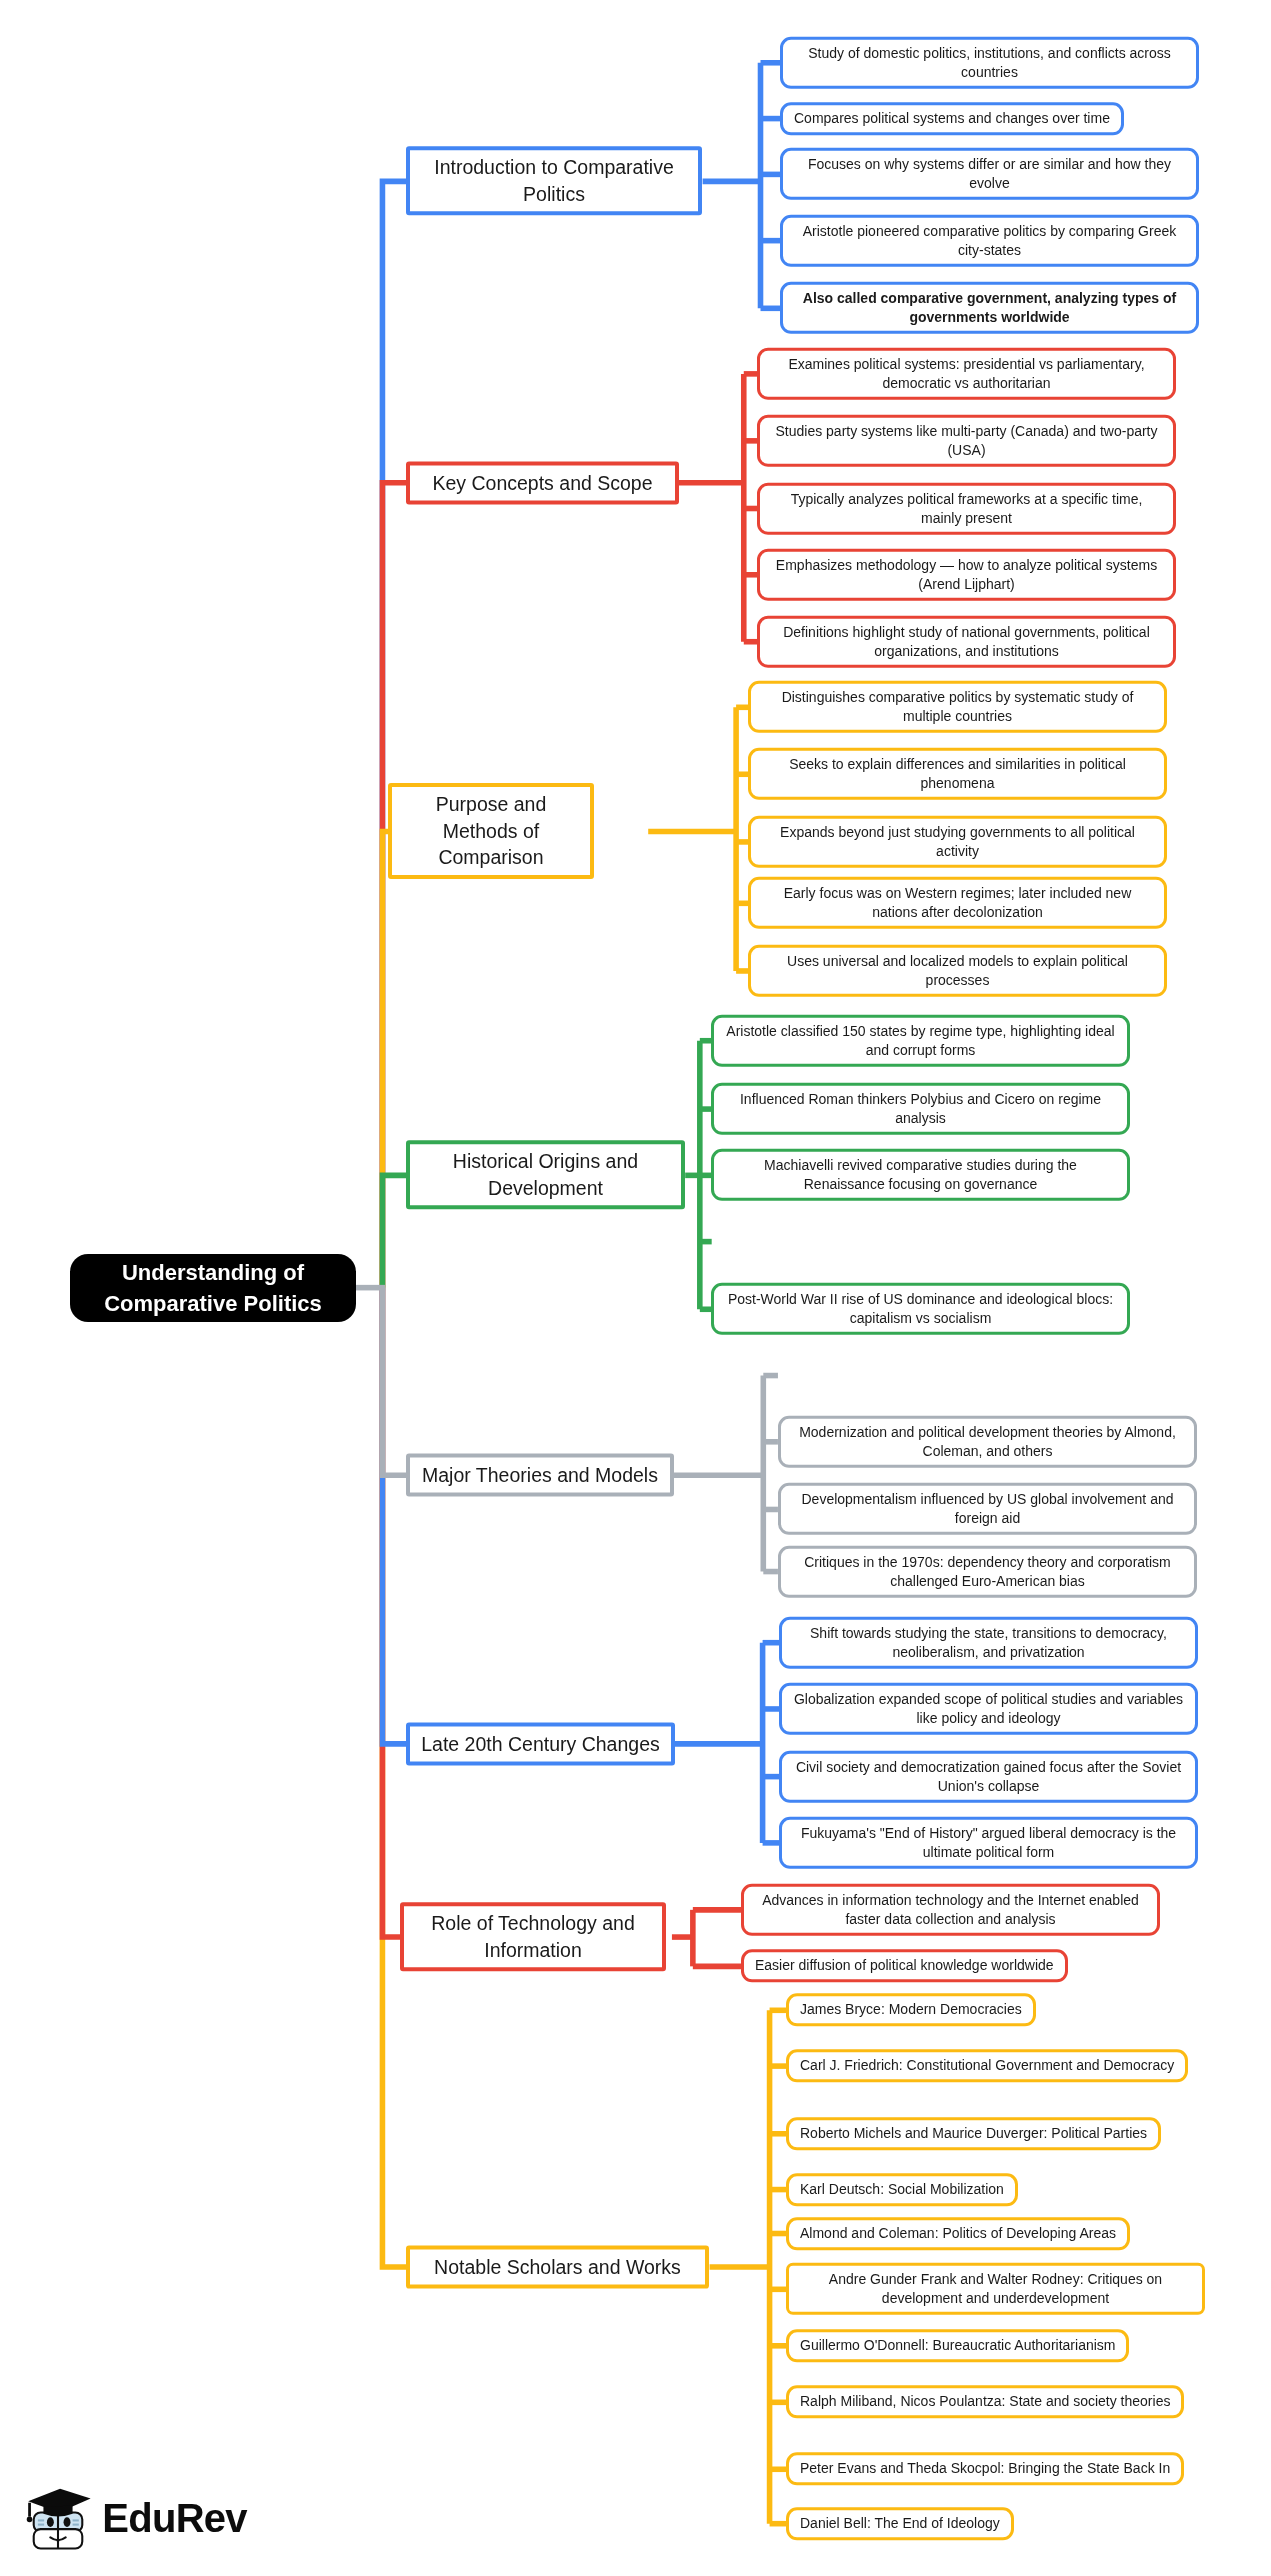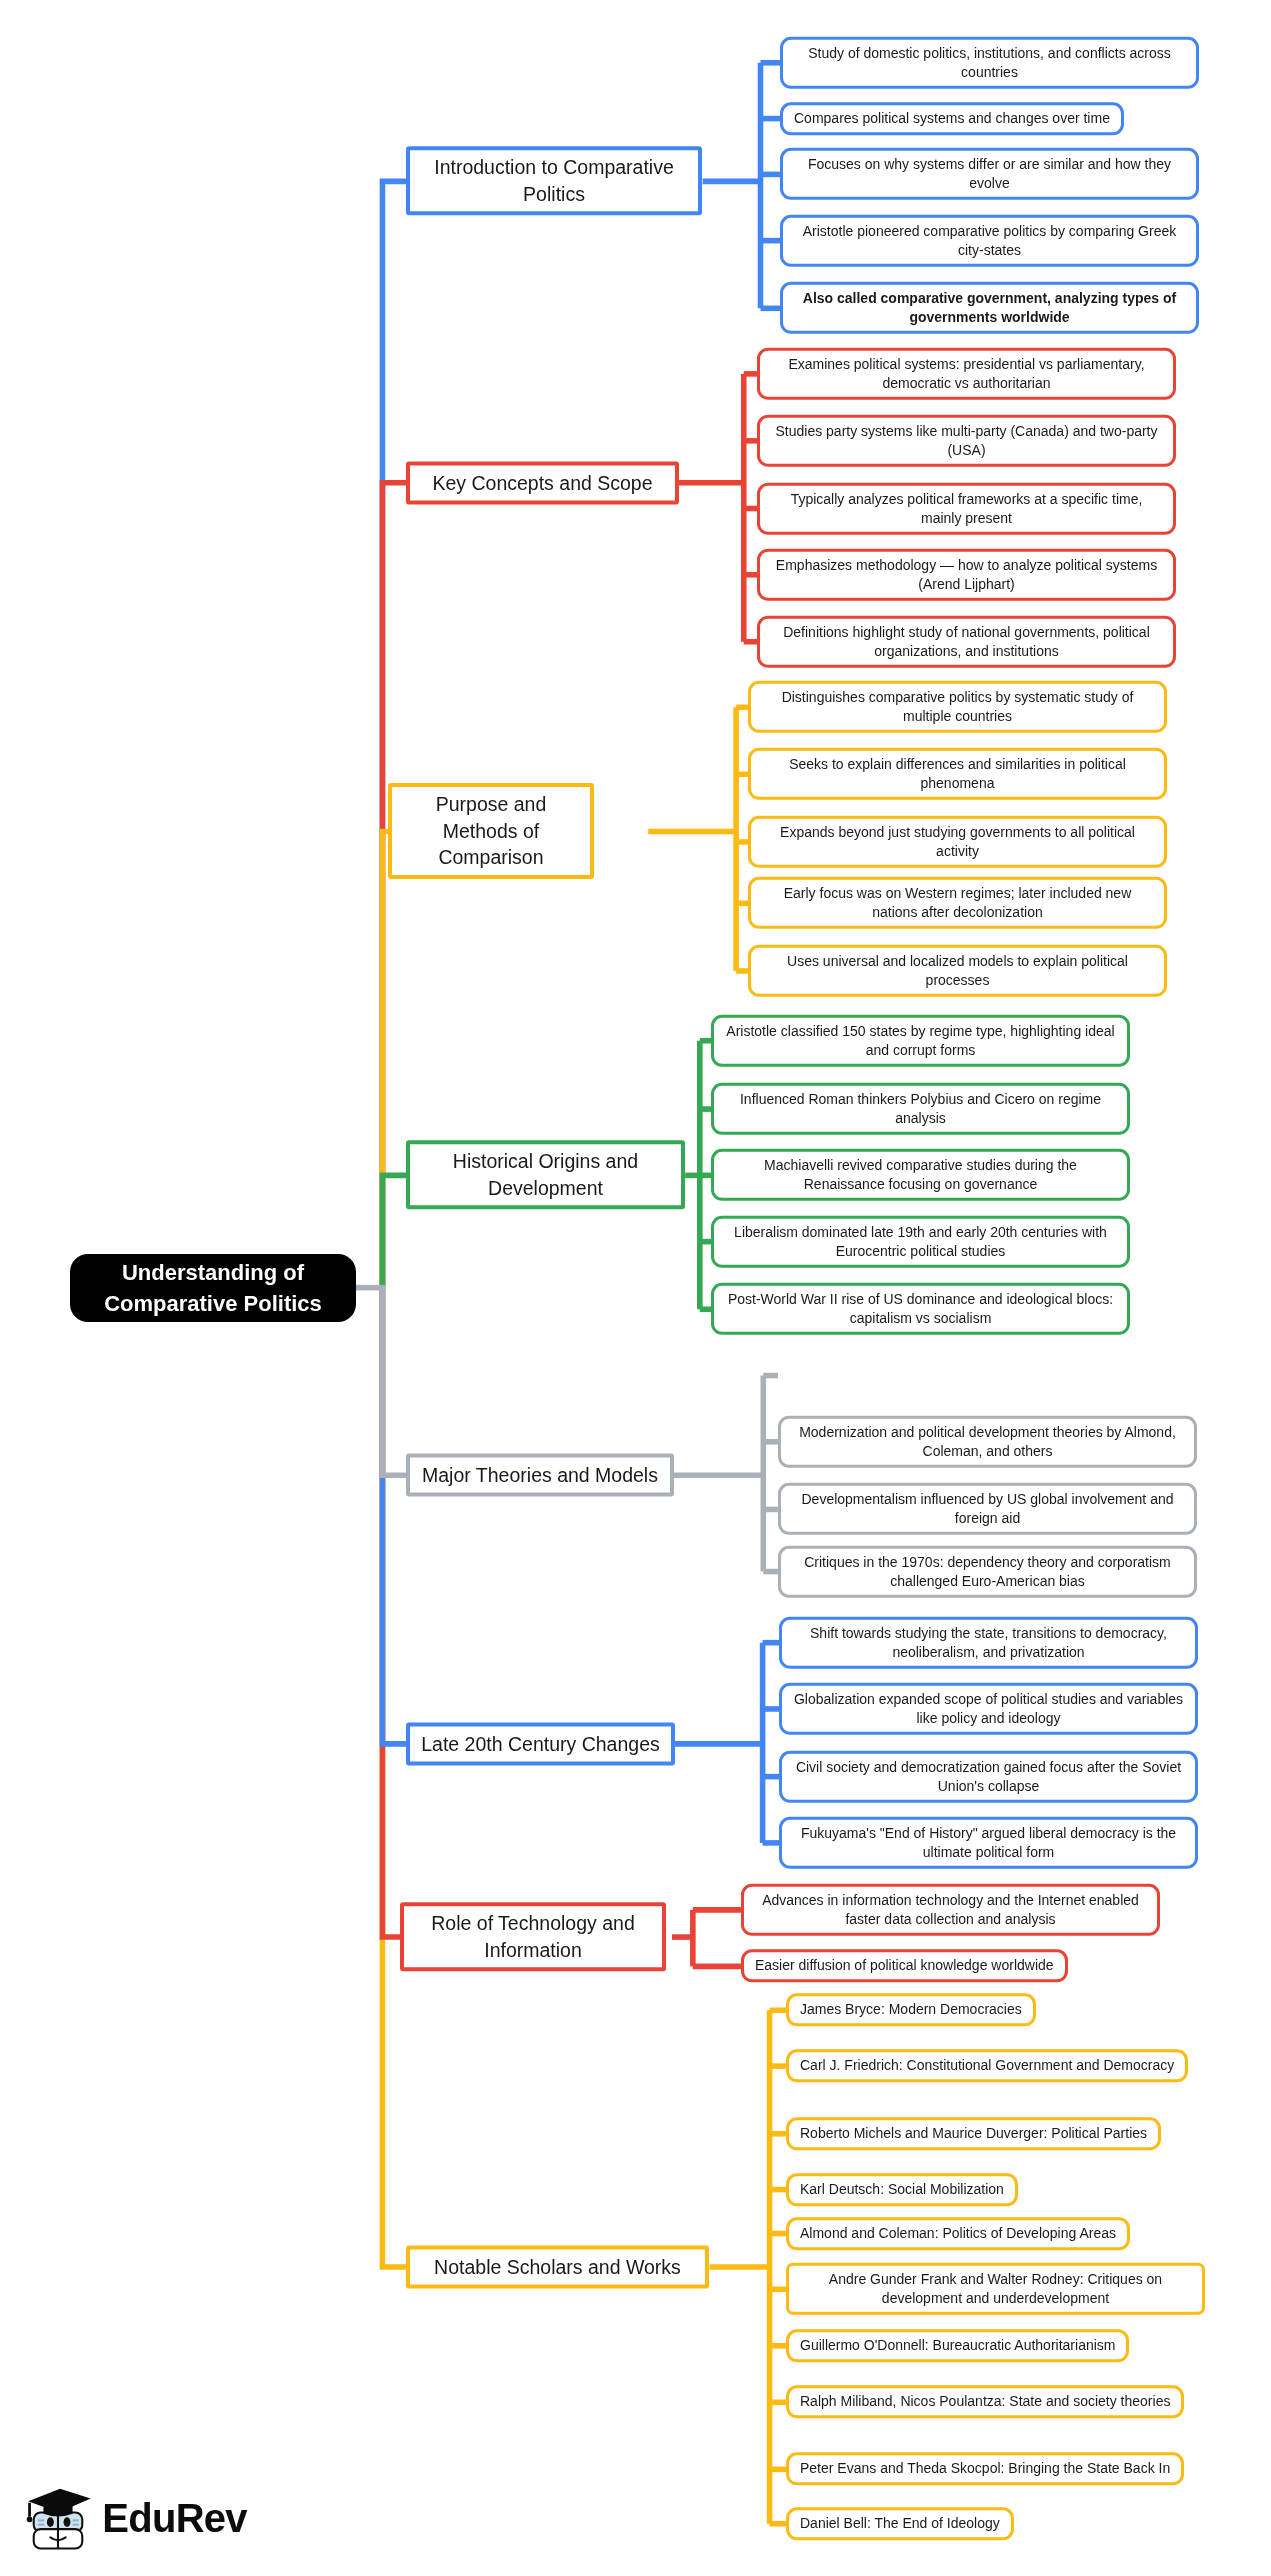--- a/index.html
+++ b/index.html
@@ -169,21 +169,20 @@
     <div class="node branch-node" style="left: 388px; top: 831px; width: 206px; border-color: rgb(252, 186, 18);">Purpose and Methods of Comparison</div>
     <div class="node leaf-node" style="left: 748px; top: 707px; border-color: rgb(252, 186, 18);">Distinguishes comparative politics by systematic study of multiple countries</div>
     <div class="node leaf-node" style="left: 748px; top: 774px; border-color: rgb(252, 186, 18);">Seeks to explain differences and similarities in political phenomena</div>
     <div class="node leaf-node" style="left: 748px; top: 842px; border-color: rgb(252, 186, 18);">Expands beyond just studying governments to all political activity</div>
     <div class="node leaf-node" style="left: 748px; top: 903px; border-color: rgb(252, 186, 18);">Early focus was on Western regimes; later included new nations after decolonization</div>
     <div class="node leaf-node" style="left: 748px; top: 971px; border-color: rgb(252, 186, 18);">Uses universal and localized models to explain political processes</div>
     <div class="node branch-node" style="left: 406px; top: 1175px; width: 279px; border-color: rgb(52, 168, 83);">Historical Origins and Development</div>
     <div class="node leaf-node" style="left: 711px; top: 1041px; border-color: rgb(52, 168, 83);">Aristotle classified 150 states by regime type, highlighting ideal and corrupt forms</div>
     <div class="node leaf-node" style="left: 711px; top: 1109px; border-color: rgb(52, 168, 83);">Influenced Roman thinkers Polybius and Cicero on regime analysis</div>
     <div class="node leaf-node" style="left: 711px; top: 1175px; border-color: rgb(52, 168, 83);">Machiavelli revived comparative studies during the Renaissance focusing on governance</div>
-    <div class="node leaf-node" style="left: 711px; top: 1242px; border-color: rgb(52, 168, 83);">Liberalism dominated late 19th and early 20th centuries with Eurocentric political studies</div>
     <div class="node leaf-node" style="left: 711px; top: 1309px; border-color: rgb(52, 168, 83);">Post-World War II rise of US dominance and ideological blocs: capitalism vs socialism</div>
     <div class="node branch-node" style="left: 406px; top: 1475px; width: 268px; border-color: rgb(169, 176, 184);">Major Theories and Models</div>
     <div class="node leaf-node" style="left: 778px; top: 1442px; border-color: rgb(169, 176, 184);">Modernization and political development theories by Almond, Coleman, and others</div>
     <div class="node leaf-node" style="left: 778px; top: 1509px; border-color: rgb(169, 176, 184);">Developmentalism influenced by US global involvement and foreign aid</div>
     <div class="node leaf-node" style="left: 778px; top: 1572px; border-color: rgb(169, 176, 184);">Critiques in the 1970s: dependency theory and corporatism challenged Euro-American bias</div>
     <div class="node branch-node" style="left: 406px; top: 1744px; width: 269px; border-color: rgb(66, 133, 244);">Late 20th Century Changes</div>
     <div class="node leaf-node" style="left: 779px; top: 1643px; border-color: rgb(66, 133, 244);">Shift towards studying the state, transitions to democracy, neoliberalism, and privatization</div>
     <div class="node leaf-node" style="left: 779px; top: 1709px; border-color: rgb(66, 133, 244);">Globalization expanded scope of political studies and variables like policy and ideology</div>
     <div class="node leaf-node" style="left: 779px; top: 1777px; border-color: rgb(66, 133, 244);">Civil society and democratization gained focus after the Soviet Union's collapse</div>
     <div class="node leaf-node" style="left: 779px; top: 1843px; border-color: rgb(66, 133, 244);">Fukuyama's "End of History" argued liberal democracy is the ultimate political form</div>

